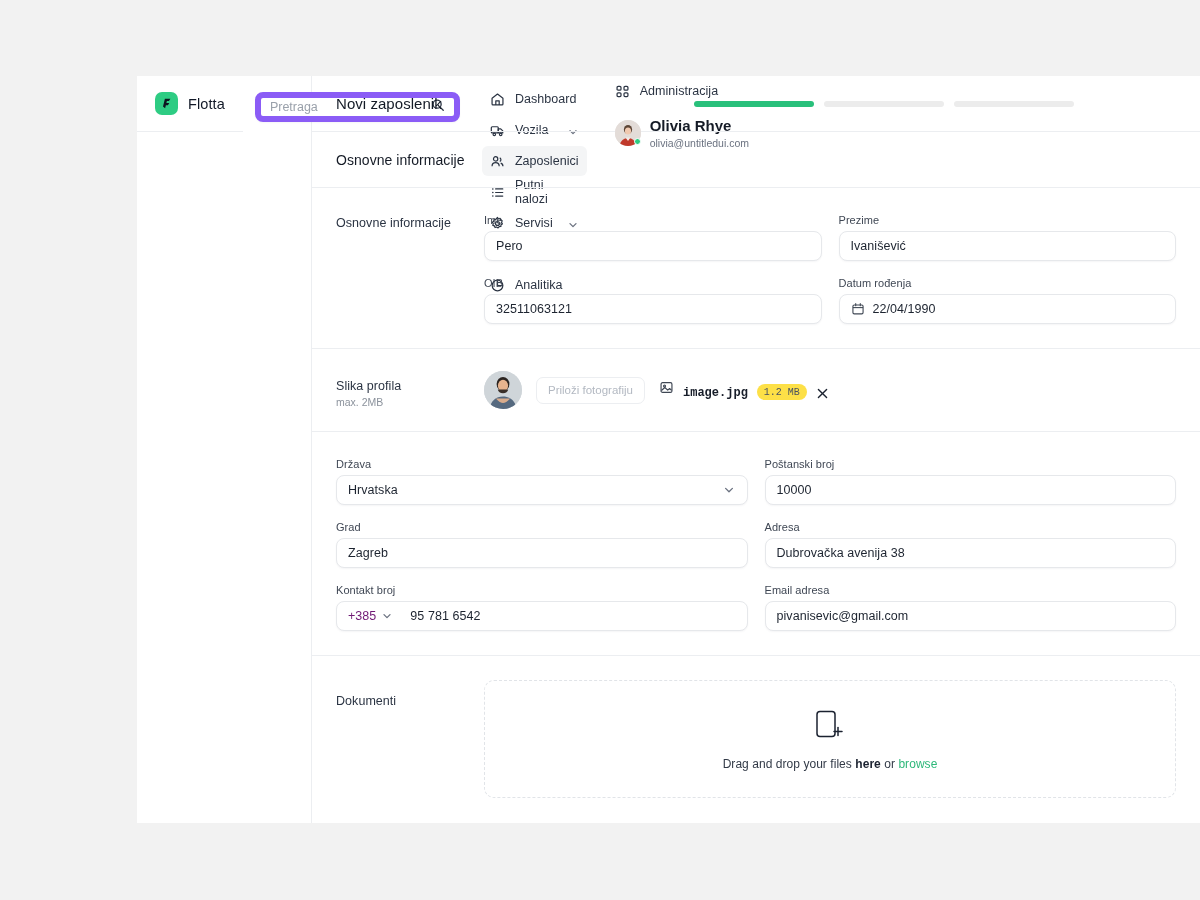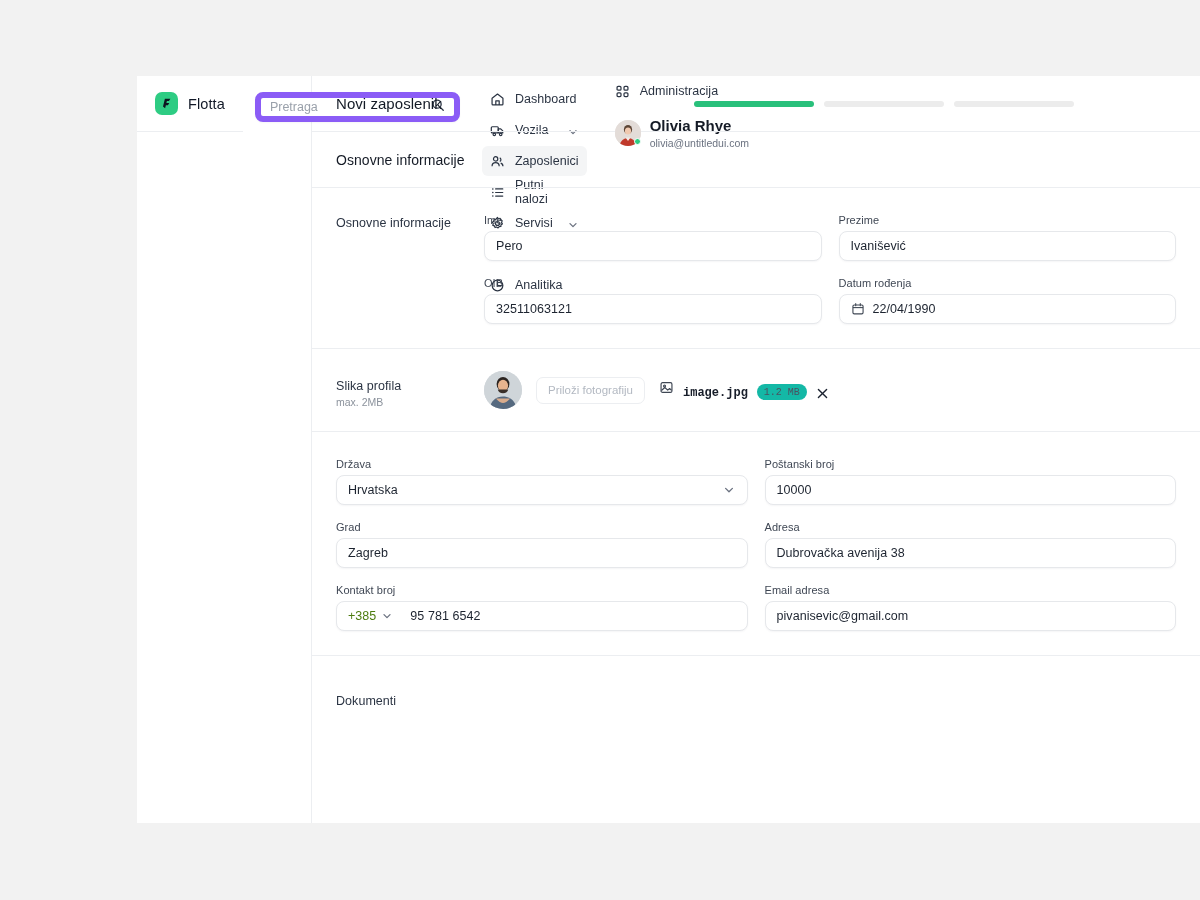--- a/index.html
+++ b/index.html
@@ -179,21 +179,21 @@
     letter-spacing: .05px;
   }
   .input .val { flex: 1; white-space: nowrap; overflow: hidden; text-overflow: ellipsis; }
   .input .lead-ico { flex: 0 0 14px; display: flex; }
   .input .trail-ico { flex: 0 0 14px; display: flex; }
   .phone-prefix {
     display: flex; align-items: center; gap: 5px;
     padding-right: 9px;
     flex: 0 0 auto;
   }
-  .phone-prefix .p { font-size: 12.5px; color: #4d7c0f; }
+  .phone-prefix .p { font-size: 12.5px; color: #701a75; }
 
   
   .photo-row { display: flex; align-items: center; gap: 14px; }
   .avatar-lg {
     width: 38px; height: 38px; border-radius: 50%;
     flex: 0 0 38px; overflow: hidden; background: #d9dde1;
   }
   .attach-btn {
     height: 27px;
     border: 1px solid #eceef1;
@@ -202,21 +202,21 @@
     padding: 0 11px;
     font-size: 11.5px;
     color: #b3b9c2;
     background: #fff;
     cursor: pointer;
   }
   .file-chip { display: flex; align-items: flex-end; gap: 9px; font-family: Liberation Mono, monospace; }
   .file-name { font-size: 12px; font-weight: bold; color: #171d29; }
   .file-size {
     font-size: 10px; color: #4a5260;
-    background: #14b8a6; border-radius: 9px;
+    background: #fde047; border-radius: 9px;
     padding: 2.5px 7px;
   }
   .file-x { cursor: pointer; display: flex; }
 
   
   .dropzone {
     border: 1px dashed #e1e4e8;
     border-radius: 10px;
     height: 118px;
     display: flex; flex-direction: column;
@@ -549,17 +549,29 @@
             </div>
 
           </div>
         </div>
       </div>
 
       <div class="frow" style="border-bottom:none;padding-top:24px;">
         <div class="frow-label" style="padding-top:14px;">
           <div class="t">Dokumenti</div>
         </div>
+        <div class="frow-fields">
+          <div class="dropzone">
+            <span>
+              <svg width="30" height="32" viewBox="0 0 30 32" fill="none" stroke="#1b2230" stroke-width="1.5" stroke-linecap="round" stroke-linejoin="round">
+                <path d="M5 3.5h12a3 3 0 0 1 3 3v19a3 3 0 0 1-3 3H5a3 3 0 0 1-3-3v-19a3 3 0 0 1 3-3z"></path>
+                <line x1="19" y1="23.5" x2="27" y2="23.5"></line>
+                <line x1="23" y1="19.5" x2="23" y2="27.5"></line>
+              </svg>
+            </span>
+            <span class="dz-text"><span>Drag and drop your files </span><b>here</b><span> or </span><span class="dz-link">browse</span></span>
+          </div>
+        </div>
       </div>
 
     </div>
   </div>
 </div>
 
 </body></html>

